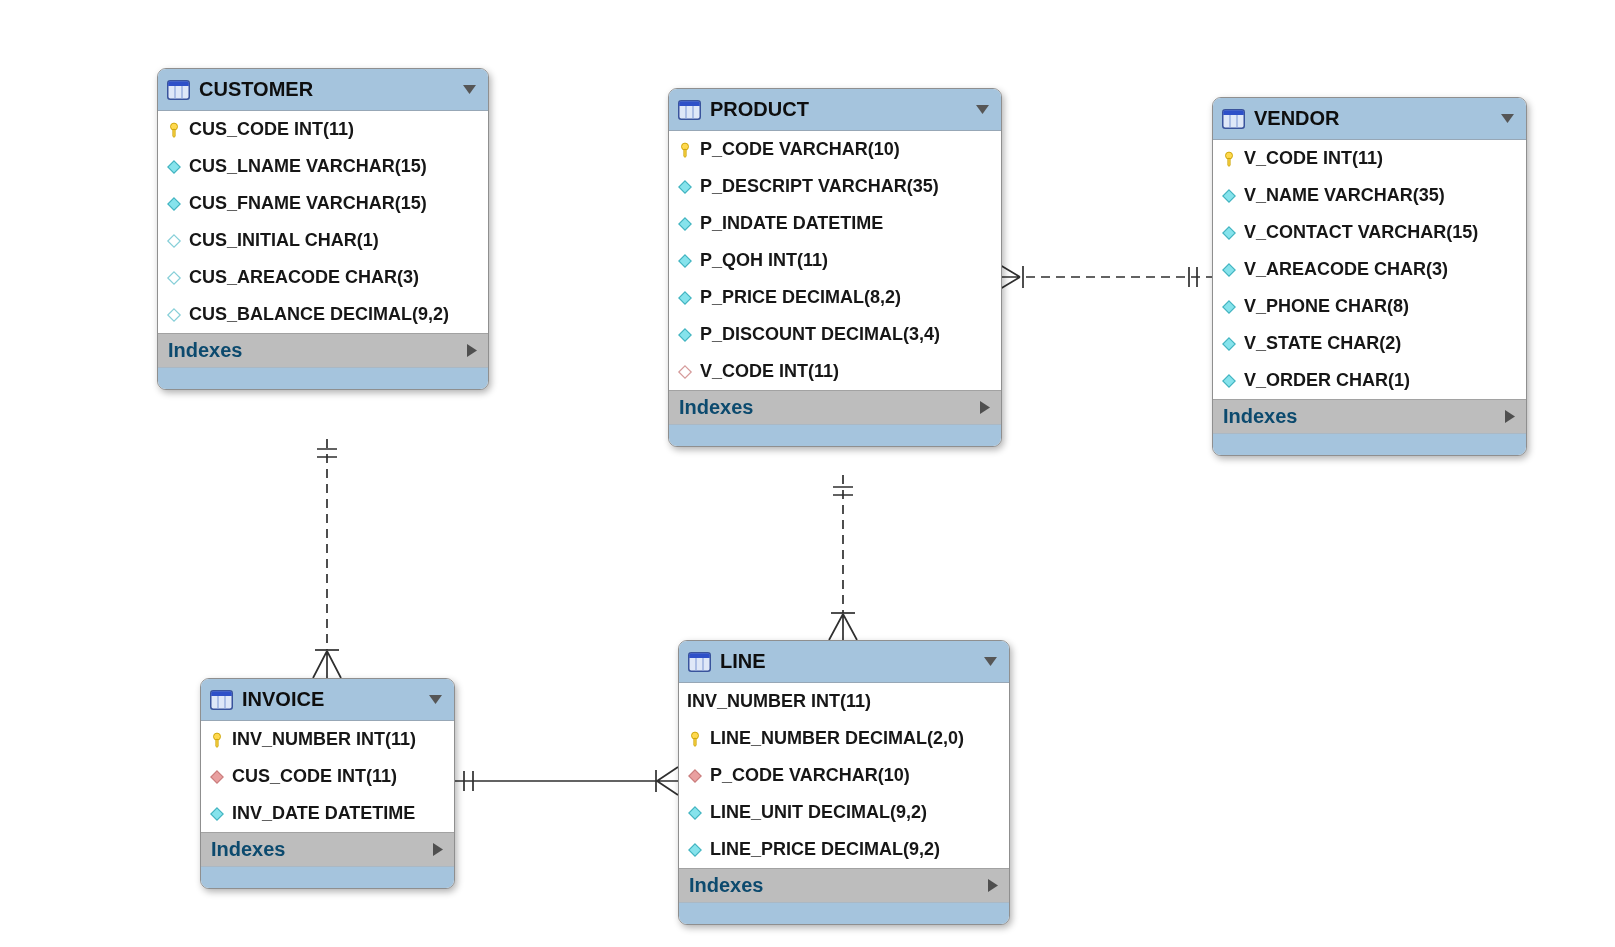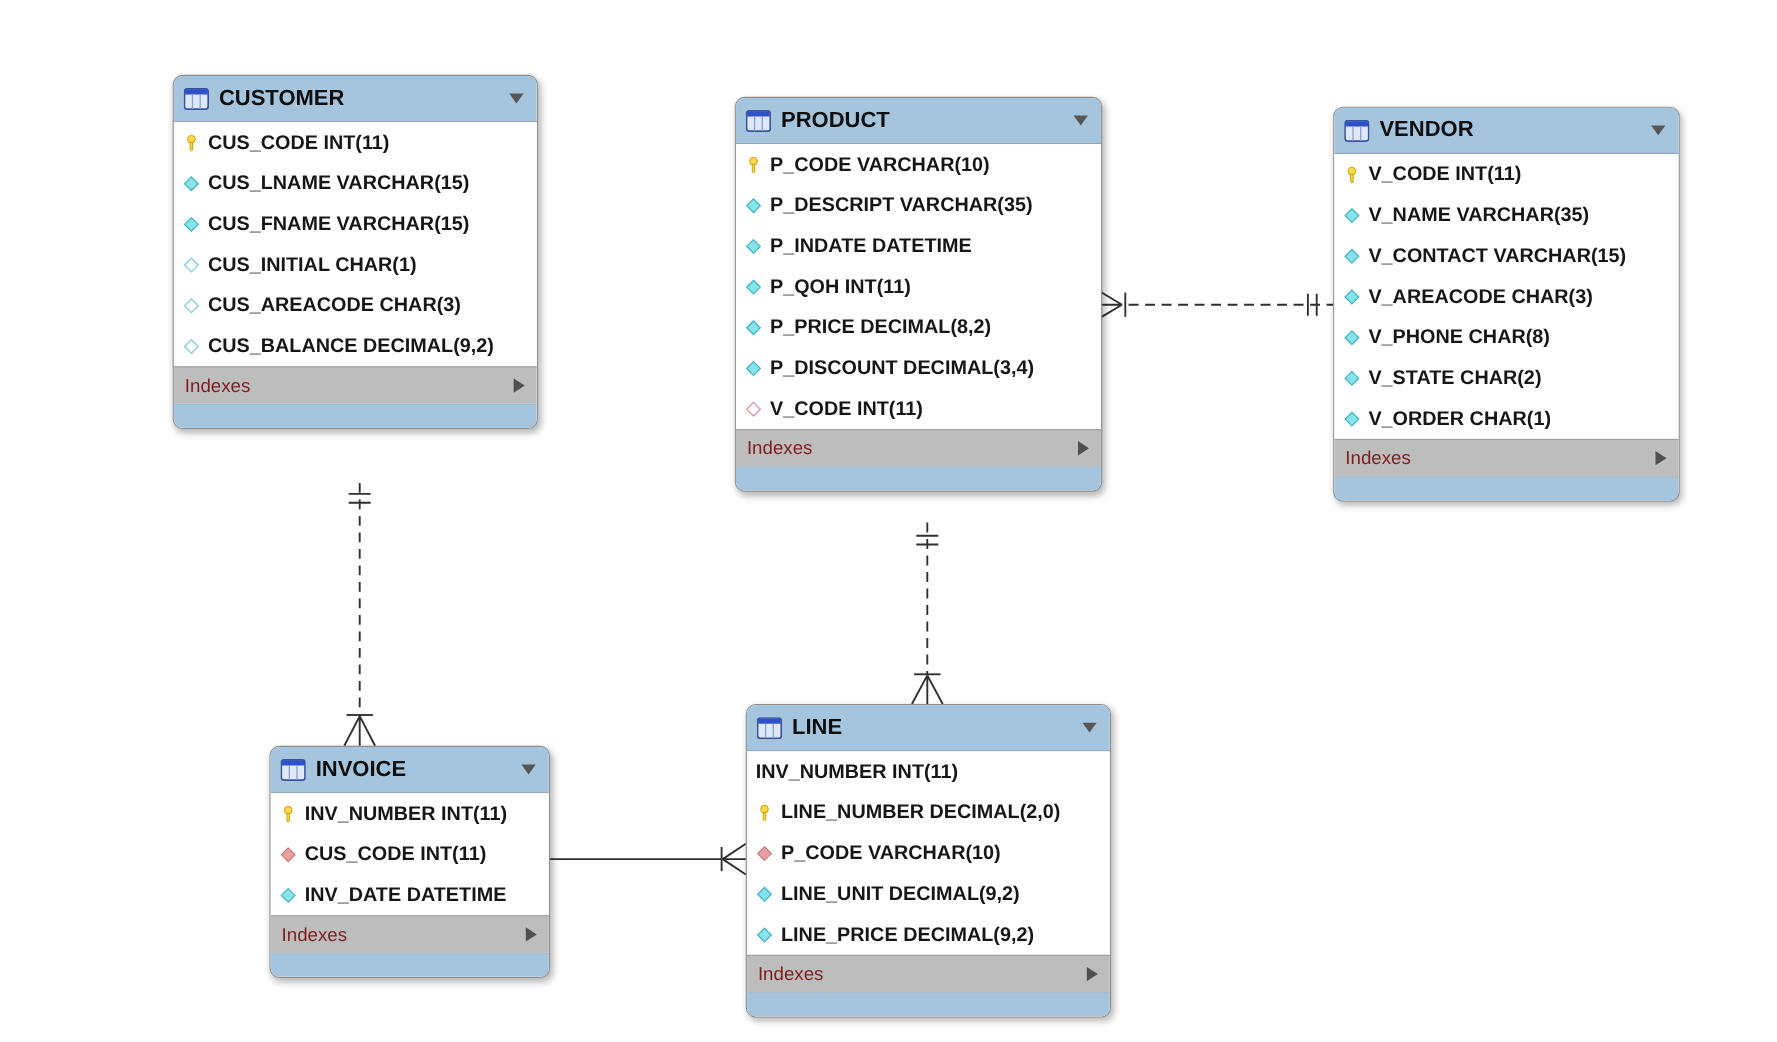--- a/index.html
+++ b/index.html
@@ -29,21 +29,21 @@
     height:37px; display:flex; align-items:center; padding:0 8px;
     font-size:18px; font-weight:bold; color:#161616; white-space:nowrap;
   }
   .cicon { width:16px; height:16px; flex:0 0 16px; margin-right:7px; display:inline-flex; }
   .clabel { display:inline-block; }
   .tfoot {
     height:33px; background:var(--footer-gray);
     display:flex; align-items:center; padding:0 10px;
     border-top:1px solid #a2a2a2;
   }
-  .findexes { color:#7f1d1d; font-size:17px; font-weight:normal; flex:1 1 auto; }
+  .findexes { color:#0c4a6e; font-size:20px; font-weight:bold; flex:1 1 auto; }
   .expand-tri { display:inline-flex; flex:0 0 auto; }
   .tstrip { height:21px; background:var(--header-blue); border-top:1px solid #aab8c4; }
   #rel-overlay { position:absolute; left:0; top:0; pointer-events:none; }
   #rel-overlay path { fill:none; stroke:#2f2f2f; stroke-width:1.7; }
   #rel-overlay path.dashed { stroke-dasharray:9 6; }
 </style>
 </head>
 <body style="--header-blue: #a5c4dd; --footer-gray: #bdbdbd;">
 
 <svg id="rel-overlay" width="1615" height="947" viewBox="0 0 1615 947">
@@ -319,21 +319,21 @@
     <span class="findexes">Indexes</span>
     <span class="expand-tri">
         <svg width="12" height="15" viewBox="0 0 12 15">
           <path d="M1 1 L11 7.5 L1 14 Z" fill="#4f4f4f"></path>
         </svg>
       </span>
   </div>
   <div class="tstrip"></div>
 </div>
 
-<div class="erd-table" style="left:200px;top:678px;width:253px;margin-left:45px;">
+<div class="erd-table" style="left:200px;top:678px;width:253px;">
   <div class="thead">
     <span class="ticon">
         <svg width="23" height="20" viewBox="0 0 23 20">
           <rect x="0.75" y="0.75" width="21.5" height="18.5" rx="2.5" fill="#dfe8f8" stroke="#39539c" stroke-width="1.5"></rect>
           <path d="M1.2 6 L21.8 6 L21.8 3.2 Q21.8 1.2 19.8 1.2 L3.2 1.2 Q1.2 1.2 1.2 3.2 Z" fill="#2e50c8"></path>
           <line x1="8" y1="6" x2="8" y2="19" stroke="#8aa2d8" stroke-width="1.2"></line>
           <line x1="15" y1="6" x2="15" y2="19" stroke="#8aa2d8" stroke-width="1.2"></line>
         </svg>
       </span>
     <span class="ttitle">INVOICE</span>

